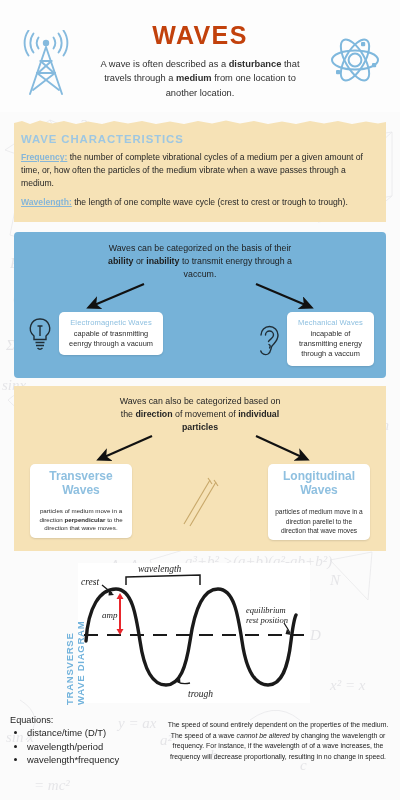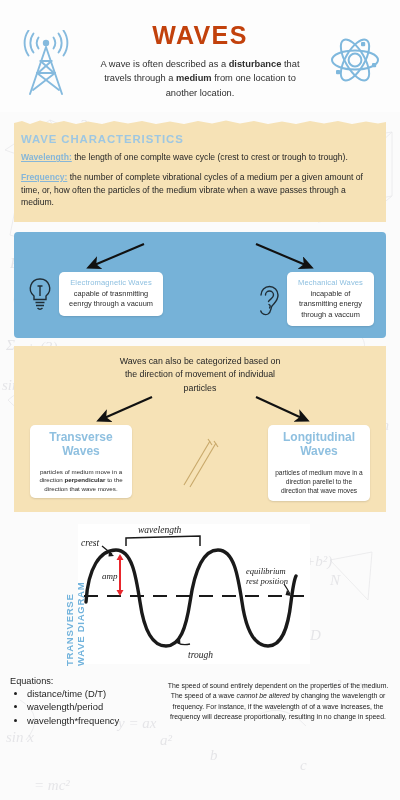--- a/index.html
+++ b/index.html
@@ -109,21 +109,21 @@
   .sec-tan2{
     position:relative;
     margin:8px 14px 0;
     background:#f6e2b6;
     padding:9px 10px 11px;
   }
   .tan-lead{
     width:168px; margin:0 auto;
     text-align:center; font-size:8.8px; line-height:1.5; color:#262626;
   }
-  .tan-lead b{ font-weight:normal;margin-top:22px; }
+  .tan-lead b{ font-weight:bold;margin-top:22px; }
   .cards2{
     display:flex; justify-content:space-between; align-items:flex-start;
     padding:0 6px;
   }
   .tcard{
     background:#fff; border-radius:5px; padding:5px 6px; text-align:center;
     box-shadow:0 1px 2px rgba(0,0,0,.12);
     width:102px;
   }
   .tcard .ctitle{ font-size:12px; font-weight:bold; color:#8fc0e0; margin-bottom:10px; }
@@ -253,25 +253,26 @@
 
     <div class="main-title">WAVES</div>
     <div class="intro"><span>A wave is often described as a </span><b>disturbance</b><span> that travels through a </span><b>medium</b><span> from one location to another location.</span></div>
   </div>
 
   <div class="sec-characteristics band">
     <svg class="torn-top" viewBox="0 0 372 8" preserveAspectRatio="none">
       <path d="M0 8 L0 4 L8 2 L16 5 L26 1.5 L38 4.5 L50 2 L62 5 L74 2.5 L88 5 L100 2 L114 4.5 L128 2 L142 5 L156 2.5 L170 5 L184 2 L198 4.5 L212 1.5 L226 4.5 L240 2 L254 5 L268 2.5 L282 5 L296 2 L310 4.5 L324 2 L338 5 L352 2.5 L364 4.5 L372 3 L372 8 Z" fill="#f6e2b6"></path>
     </svg>
     <div class="sec-heading">WAVE CHARACTERISTICS</div>
+    <div class="def"><span class="term">Frequency:</span><span> the number of complete vibrational cycles of a medium per a given amount of time, or, how often the particles of the medium vibrate when a wave passes through a medium.</span></div>
     <div class="def"><span class="term">Wavelength:</span><span> the length of one complte wave cycle (crest to crest or trough to trough).</span></div>
-    <div class="def"><span class="term">Frequency:</span><span> the number of complete vibrational cycles of a medium per a given amount of time, or, how often the particles of the medium vibrate when a wave passes through a medium.</span></div>
   </div>
 
   <div class="sec-blue">
+    <div class="blue-lead"><span>Waves can be categorized on the basis of their </span><b>ability</b><span> or </span><b>inability</b><span> to transmit energy through a vaccum.</span></div>
 
     <div class="arrow-row">
       <svg width="100%" height="30" viewBox="0 0 352 30">
         <defs>
           <marker id="ah1" markerWidth="7" markerHeight="7" refX="4" refY="3.3" orient="auto">
             <path d="M0 0 L7 3.3 L0 6.6 L1.8 3.3 Z" fill="#111"></path>
           </marker>
         </defs>
         <line x1="120" y1="2" x2="68" y2="24" stroke="#111" stroke-width="2.1" marker-end="url(#ah1)"></line>
         <line x1="232" y1="2" x2="284" y2="24" stroke="#111" stroke-width="2.1" marker-end="url(#ah1)"></line>

